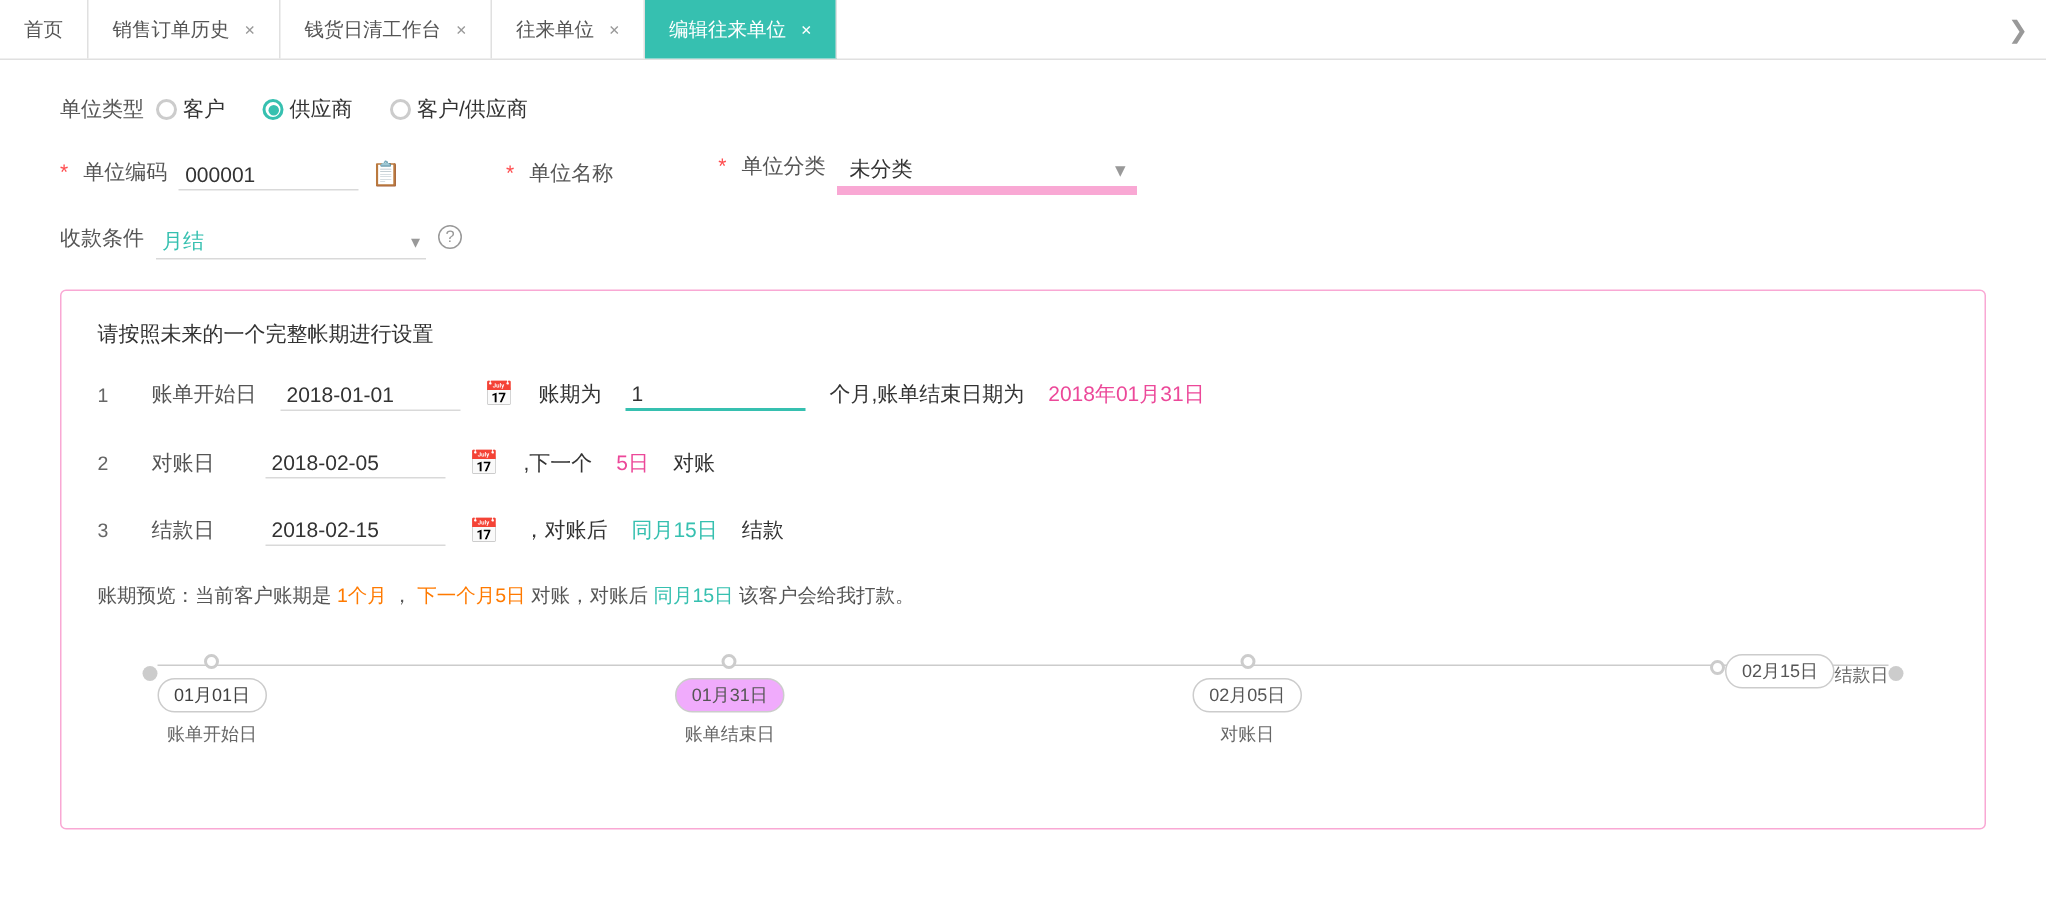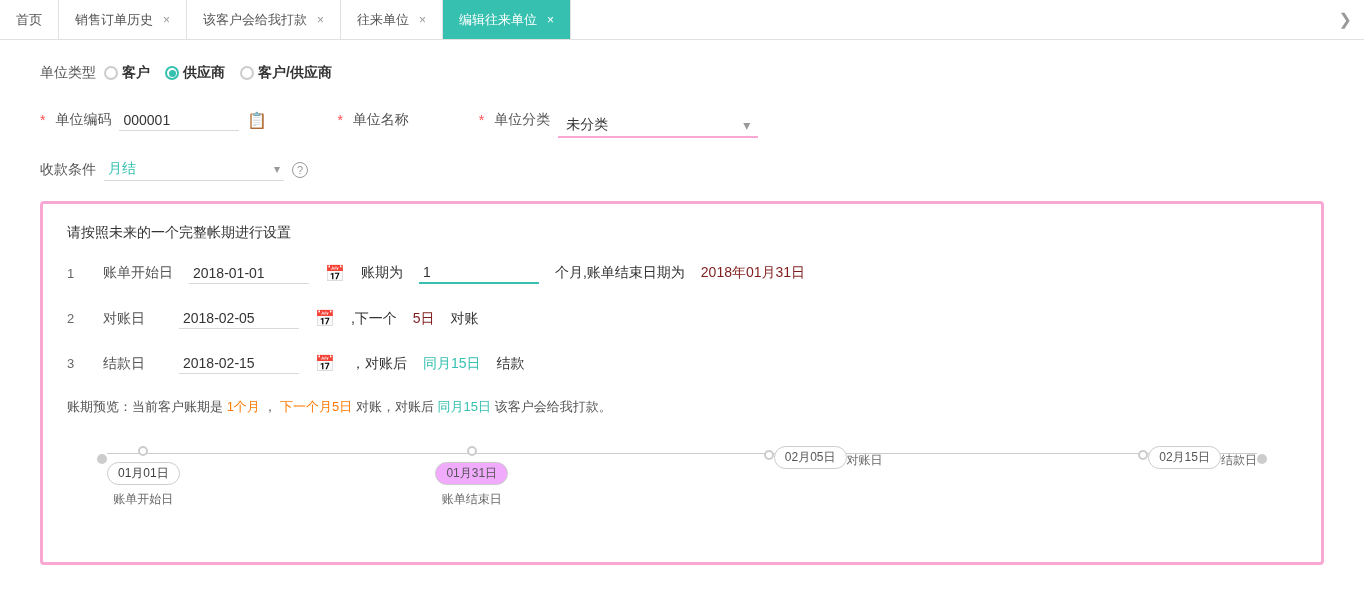--- a/index.html
+++ b/index.html
@@ -56,39 +56,38 @@
     
     .form-row {
       display: flex;
       align-items: center;
       margin-bottom: 20px;
       gap: 30px;
     }
 
     .form-field {
       display: flex;
-      align-items: center;
+      align-items: flex-start;
       gap: 8px;
     }
 
     .form-label {
       color: #555;
       white-space: nowrap;
     }
 
     .required-star {
       color: #ff4d4f;
       margin-right: 2px;
     }
 
     .radio-group {
       display: flex;
       align-items: center;
-      gap: 15px;
-      font-weight: bold;
+      gap: 25px;
     }
 
     .radio-item {
       display: flex;
       align-items: center;
       gap: 4px;
       cursor: pointer;
     }
 
     .radio-circle {
@@ -146,45 +145,44 @@
 
     .select-arrow {
       color: #999;
       font-size: 12px;
       cursor: pointer;
     }
 
     .select-dropdown {
       display: flex;
       align-items: center;
-      border-bottom: 2px solid #f9a8d4;
+      border-bottom: 6px solid #f9a8d4;
       padding: 2px 8px;
       min-width: 180px;
-      margin-top: 12px;
     }
 
     .select-dropdown-value { flex: 1; color: #333; }
     .select-dropdown-arrow { color: #999; cursor: pointer; }
 
     .help-icon {
       width: 16px;
       height: 16px;
       border-radius: 50%;
       border: 1px solid #999;
       color: #999;
       display: inline-flex;
       align-items: center;
       justify-content: center;
       font-size: 11px;
       cursor: pointer;
     }
 
     
     .period-section {
-      border: 3px solid #f9a8d4;
+      border: 1px solid #f9a8d4;
       border-radius: 4px;
       padding: 20px 24px 24px;
       margin-bottom: 24px;
     }
 
     .period-title {
       color: #333;
       font-size: 14px;
       margin-bottom: 20px;
     }
@@ -212,21 +210,21 @@
       border: none;
       border-bottom: 1px solid #d9d9d9;
       outline: none;
       padding: 2px 4px;
       font-size: 14px;
       color: #333;
       width: 120px;
     }
 
     .period-text { color: #333; }
-    .period-text-highlight { color: #7f1d1d; }
+    .period-text-highlight { color: #ec4899; }
     .period-text-green { color: #36c0b0; }
 
     .period-num-input {
       border: none;
       border-bottom: 2px solid #36c0b0;
       outline: none;
       padding: 2px 4px;
       font-size: 14px;
       color: #333;
       width: 120px;
@@ -244,21 +242,21 @@
 
 <div class="tab-bar">
   <div class="tab-item">
     <span>首页</span>
   </div>
   <div class="tab-item">
     <span>销售订单历史</span>
     <span class="tab-close">×</span>
   </div>
   <div class="tab-item">
-    <span>该客户会给我打款</span>
+    <span>钱货日清工作台</span>
     <span class="tab-close">×</span>
   </div>
   <div class="tab-item">
     <span>往来单位</span>
     <span class="tab-close">×</span>
   </div>
   <div class="tab-item active">
     <span>编辑往来单位</span>
     <span class="tab-close">×</span>
   </div>
@@ -380,21 +378,21 @@
           <div style="border:1px solid #ccc;border-radius:12px;padding:2px 10px;font-size:12px;color:#404040;background:#fff;white-space:nowrap;">01月01日</div>
           <div style="font-size:12px;color:#666;margin-top:6px;white-space:nowrap;">账单开始日</div>
         </div>
 
         <div style="display:flex;flex-direction:column;align-items:center;">
           <div style="width:10px;height:10px;border-radius:50%;background:#fff;border:2px solid #ccc;margin-bottom:6px;"></div>
           <div style="border:1px solid #ccc;border-radius:12px;padding:2px 10px;font-size:12px;color:#555;background:#f0abfc;white-space:nowrap;">01月31日</div>
           <div style="font-size:12px;color:#666;margin-top:6px;white-space:nowrap;">账单结束日</div>
         </div>
 
-        <div style="display:flex;flex-direction:row;align-items:center;">
+        <div style="display:flex;flex-direction:column;align-items:center;">
           <div style="width:10px;height:10px;border-radius:50%;background:#fff;border:2px solid #ccc;margin-bottom:6px;"></div>
           <div style="border:1px solid #ccc;border-radius:12px;padding:2px 10px;font-size:12px;color:#555;background:#fff;white-space:nowrap;">02月05日</div>
           <div style="font-size:12px;color:#666;margin-top:6px;white-space:nowrap;">对账日</div>
         </div>
 
         <div style="display:flex;align-items:center;">
           <div style="width:10px;height:10px;border-radius:50%;background:#fff;border:2px solid #ccc;margin-bottom:6px;"></div>
           <div style="border:1px solid #ccc;border-radius:12px;padding:2px 10px;font-size:12px;color:#555;background:#fff;white-space:nowrap;">02月15日</div>
           <div style="font-size:12px;color:#666;margin-top:6px;white-space:nowrap;">结款日</div>
         </div>

